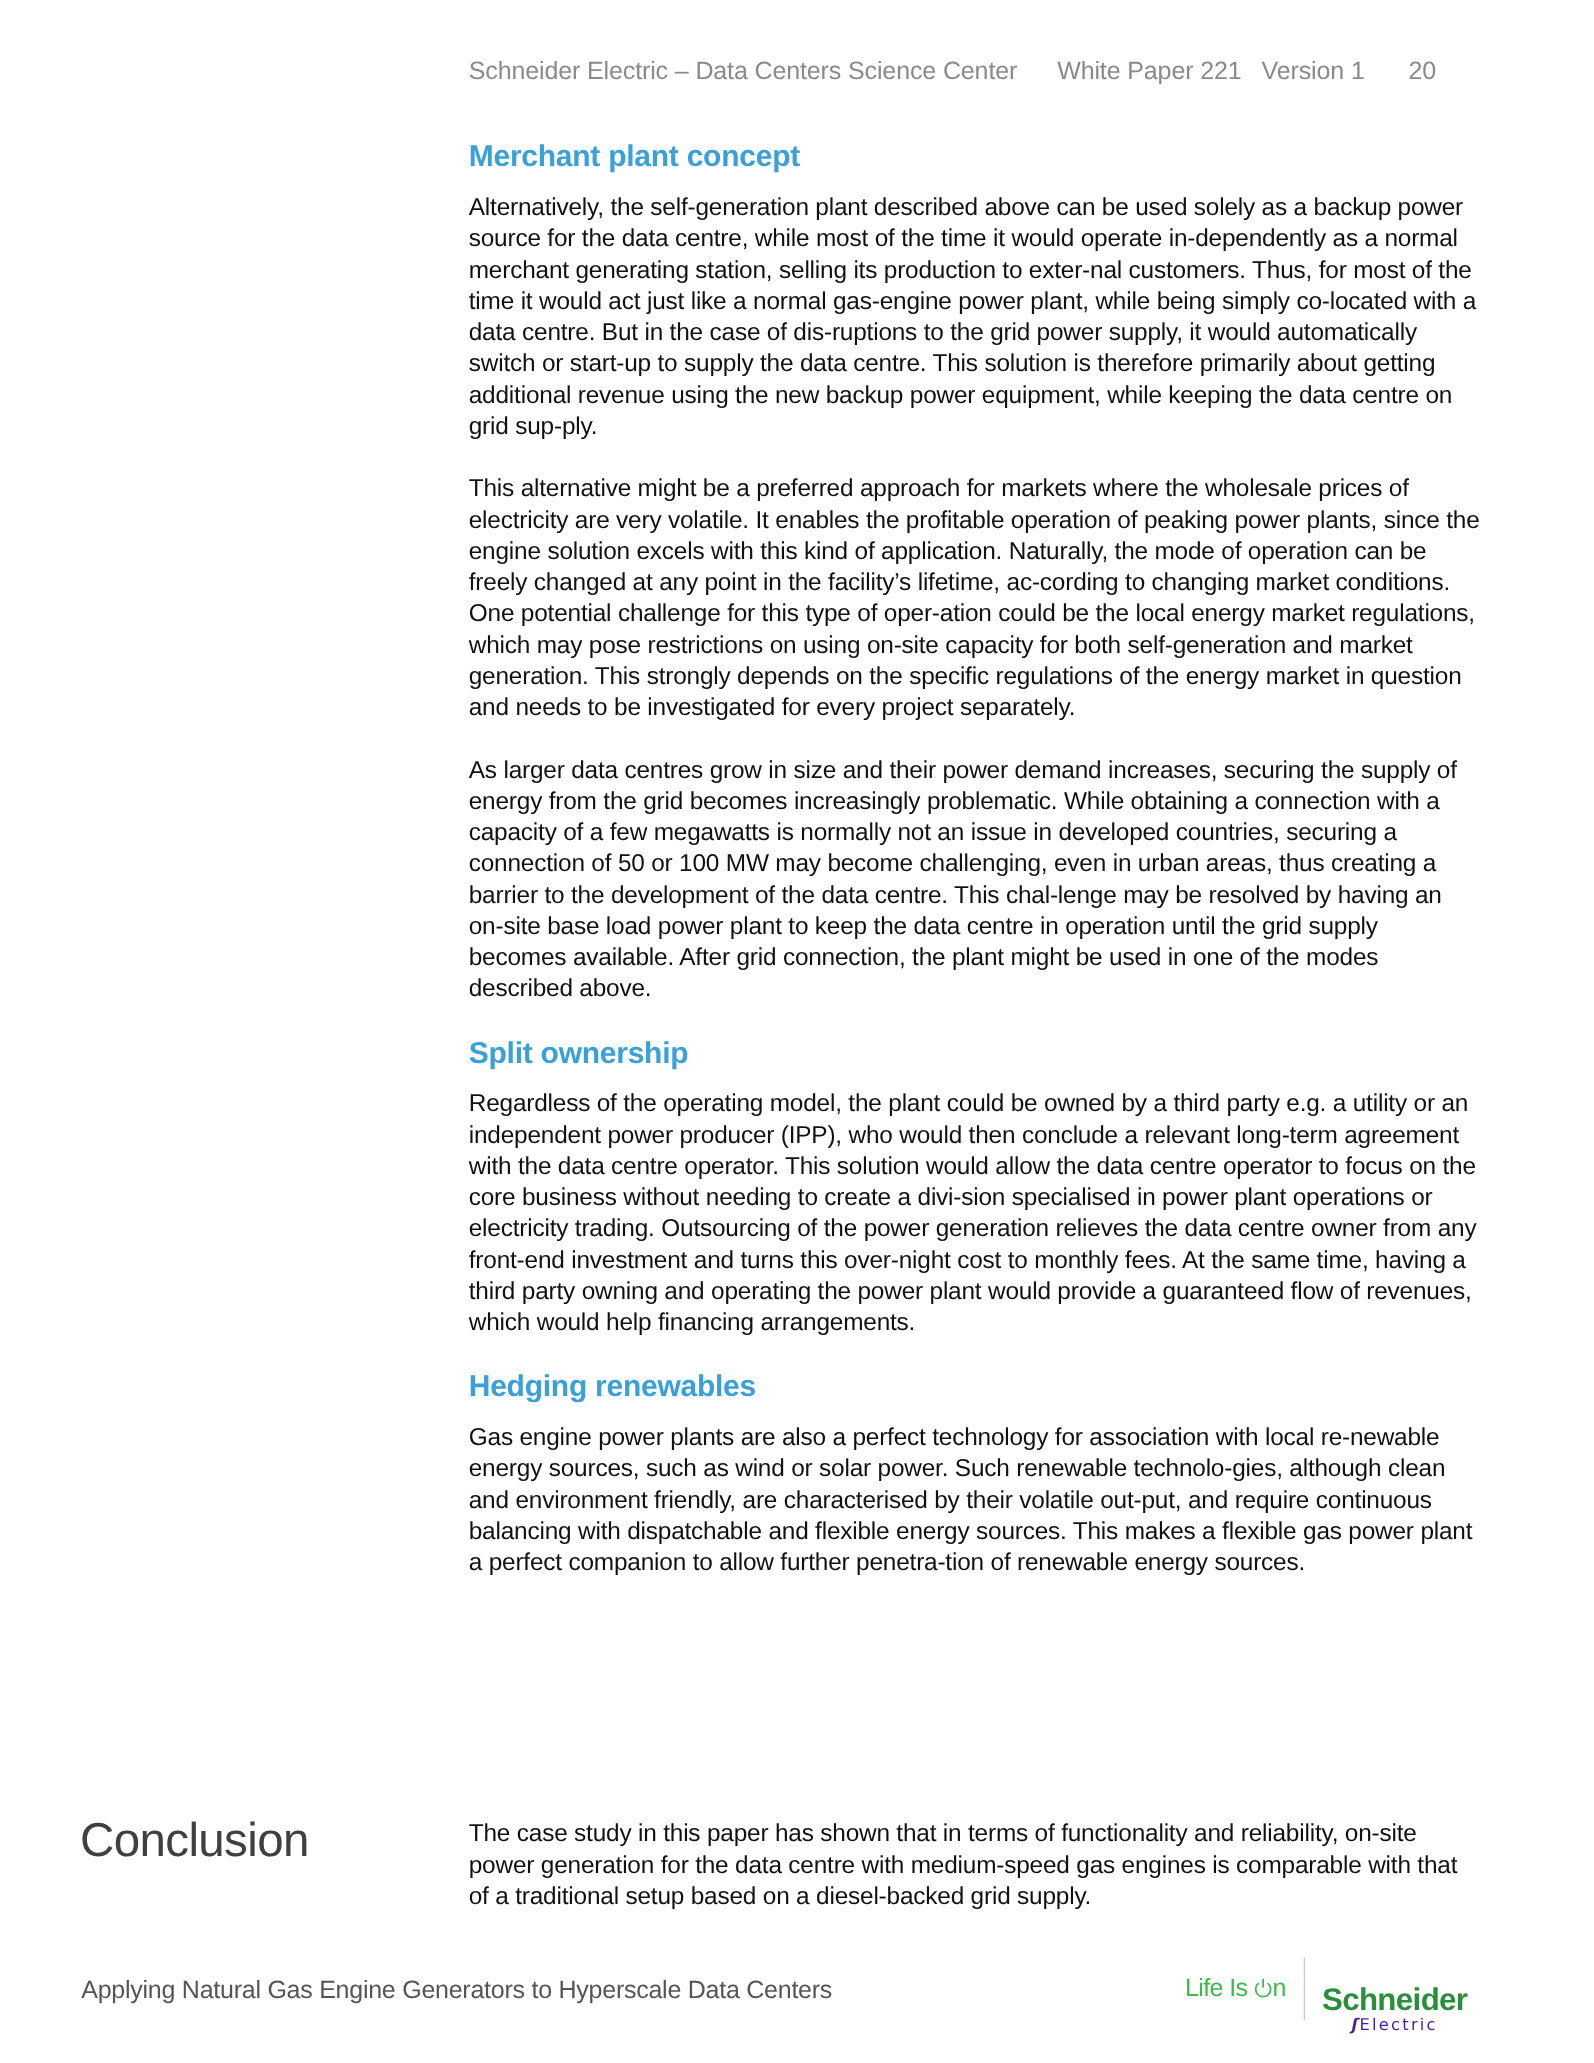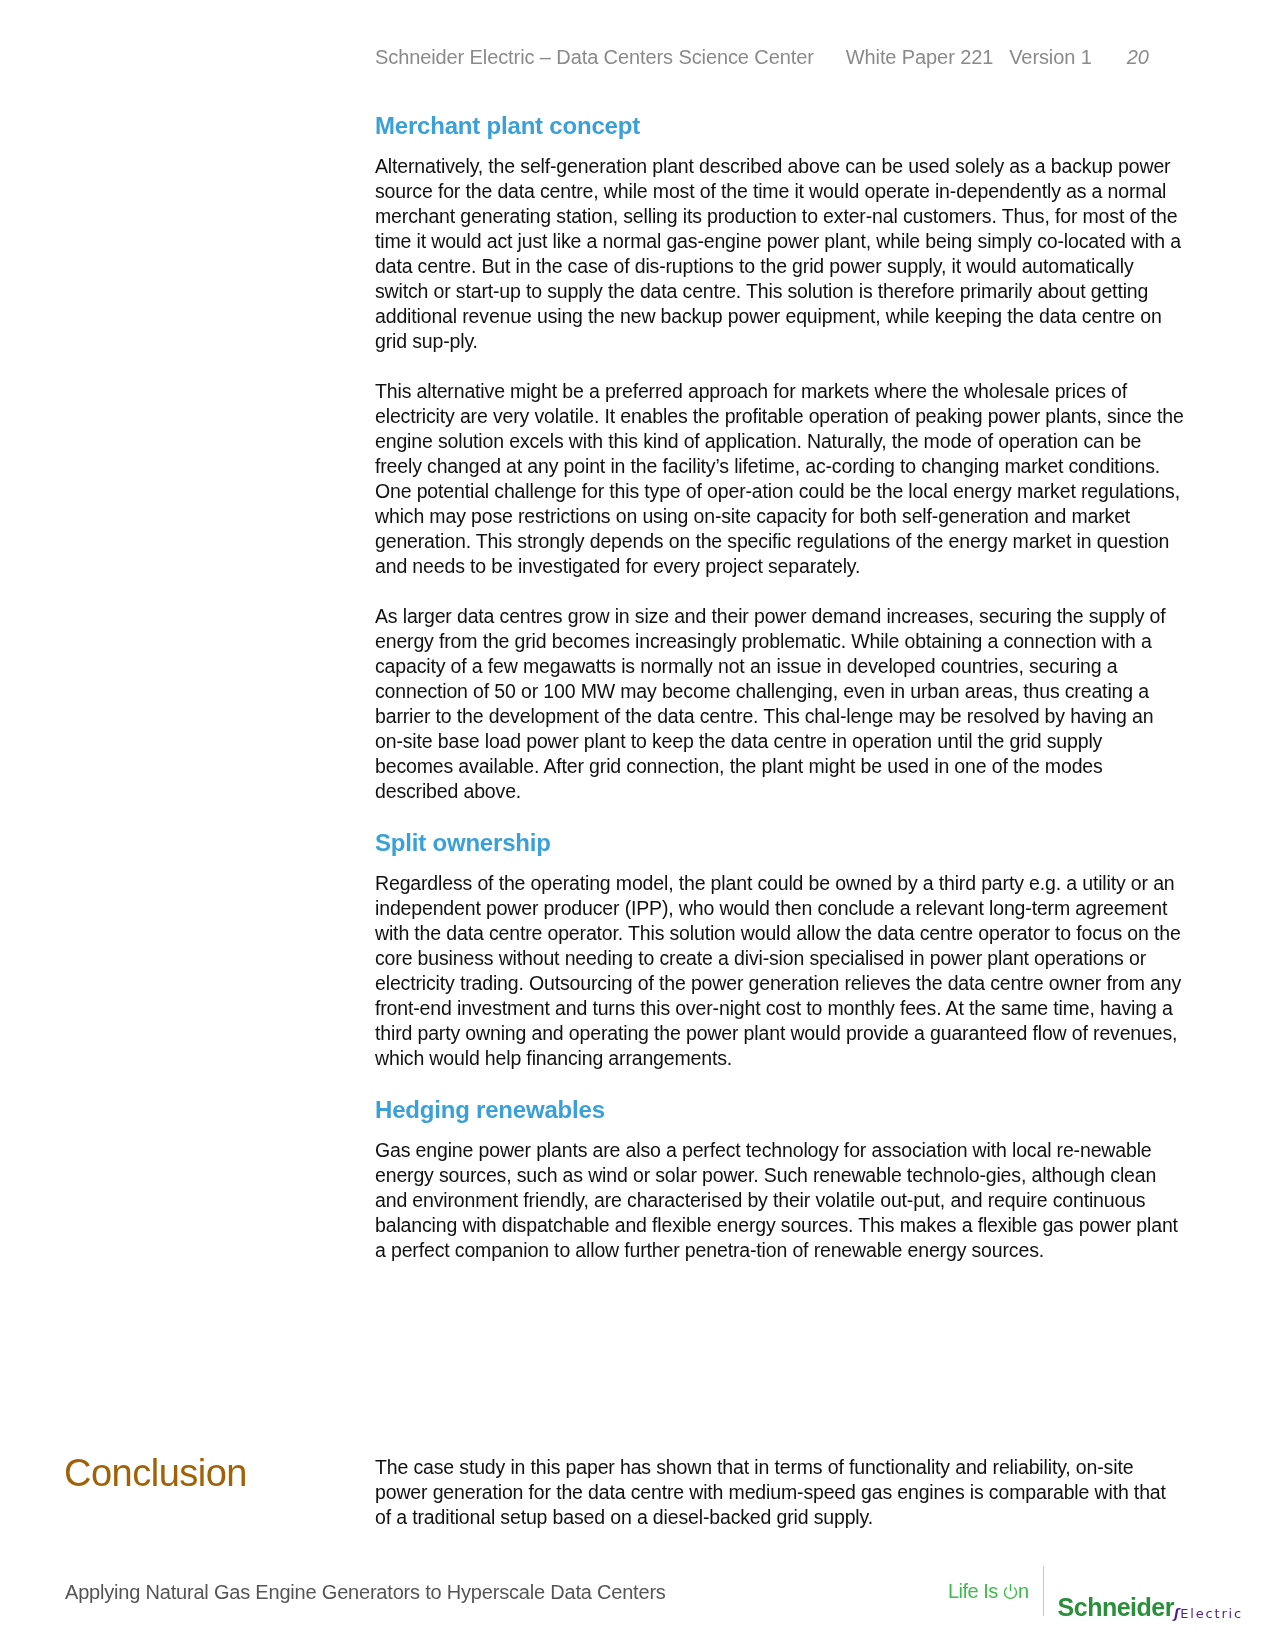--- a/index.html
+++ b/index.html
@@ -2,33 +2,33 @@
 <html><head>
 <meta charset="utf-8">
 <style>
   html, body { margin:0; padding:0; background:#ffffff; }
   body { width:1275px; height:1650px; position:relative; overflow:hidden; font-family:"Liberation Sans", sans-serif; color:#111; }
   .header { position:absolute; top:46px; left:375px; font-size:20px; color:#8a8a8a; white-space:nowrap; letter-spacing:-0.1px; }
   .header span { display:inline-block; }
   .header .org { }
   .header .paper { margin-left:32px; }
   .header .ver { margin-left:16px; }
-  .header .page { margin-left:35px;font-style:italic; }
+  .header .page { margin-left:35px; }
   .main { position:absolute; left:375px; top:112px; width:810px; }
   h2.section { font-family:"Liberation Sans", sans-serif; font-weight:bold; font-size:24px; color:#3aa0d8; margin:0 0 14px 0; letter-spacing:-0.2px; }
   p.body { font-size:19.5px; line-height:25px; margin:0 0 25px 0; color:#111; letter-spacing:-0.15px; }
   .sec { margin-bottom:0; }
   .sec + .sec { margin-top:0; }
-  .conclusion-title { position:absolute; left:64px; top:1452px; font-size:38px; color:#a16207; letter-spacing:-0.5px; }
+  .conclusion-title { position:absolute; left:64px; top:1452px; font-size:38px; color:#404040; letter-spacing:-0.5px; }
   .conclusion-body { position:absolute; left:375px; top:1455px; width:810px; font-size:19.5px; line-height:25px; color:#111; letter-spacing:-0.15px; margin:0; }
   .footer-title { position:absolute; left:65px; top:1581px; font-size:20px; color:#555; letter-spacing:-0.2px; }
   .logo { position:absolute; left:948px; top:1563px; height:56px; display:flex; align-items:center; }
   .lifeison { font-size:20px; color:#3dbb4a; letter-spacing:-0.5px; }
   .logo-divider { width:1px; height:50px; background:#c8c8c8; margin:0 14px 0 14px; }
-  .se-block { display:flex; flex-direction:row; align-items:flex-end; line-height:1;margin-top:32px; }
+  .se-block { display:flex; flex-direction:column; align-items:center; line-height:1;margin-top:32px; }
   .se-name { font-weight:bold; font-size:25px; color:#2a8f3a; letter-spacing:-0.5px; }
   .se-sub { font-size:13px; color:#4c1d95; letter-spacing:1.8px; margin-top:1px; font-family:"DejaVu Sans", sans-serif; }
   .se-sub .mark { font-weight:bold; font-style:italic; letter-spacing:0; margin-right:1px; }
 </style>
 </head>
 <body>
 
 <div class="header">
   <span class="org">Schneider Electric  –  Data Centers Science Center</span><span class="paper">White Paper 221</span><span class="ver">Version 1</span><span class="page">20</span>
 </div>

